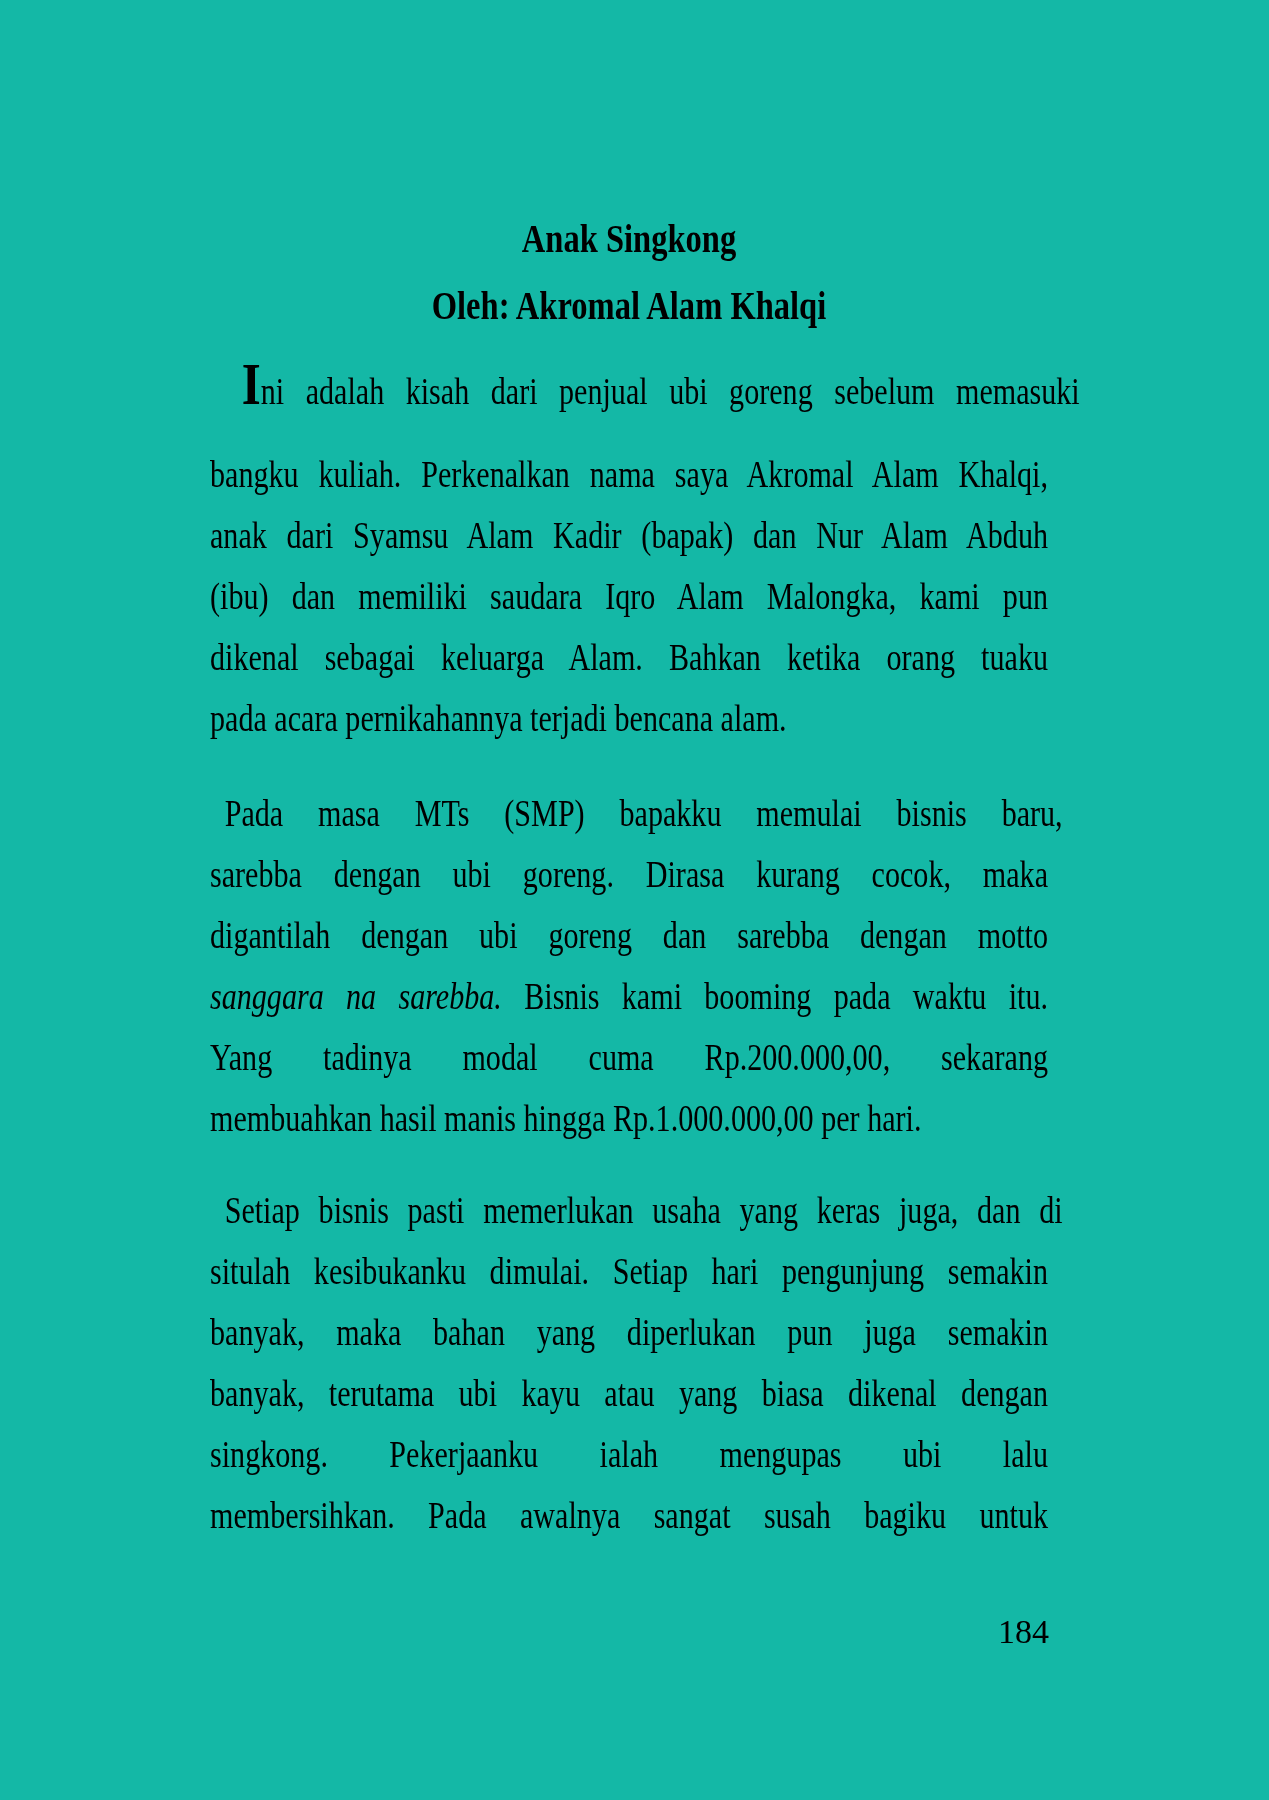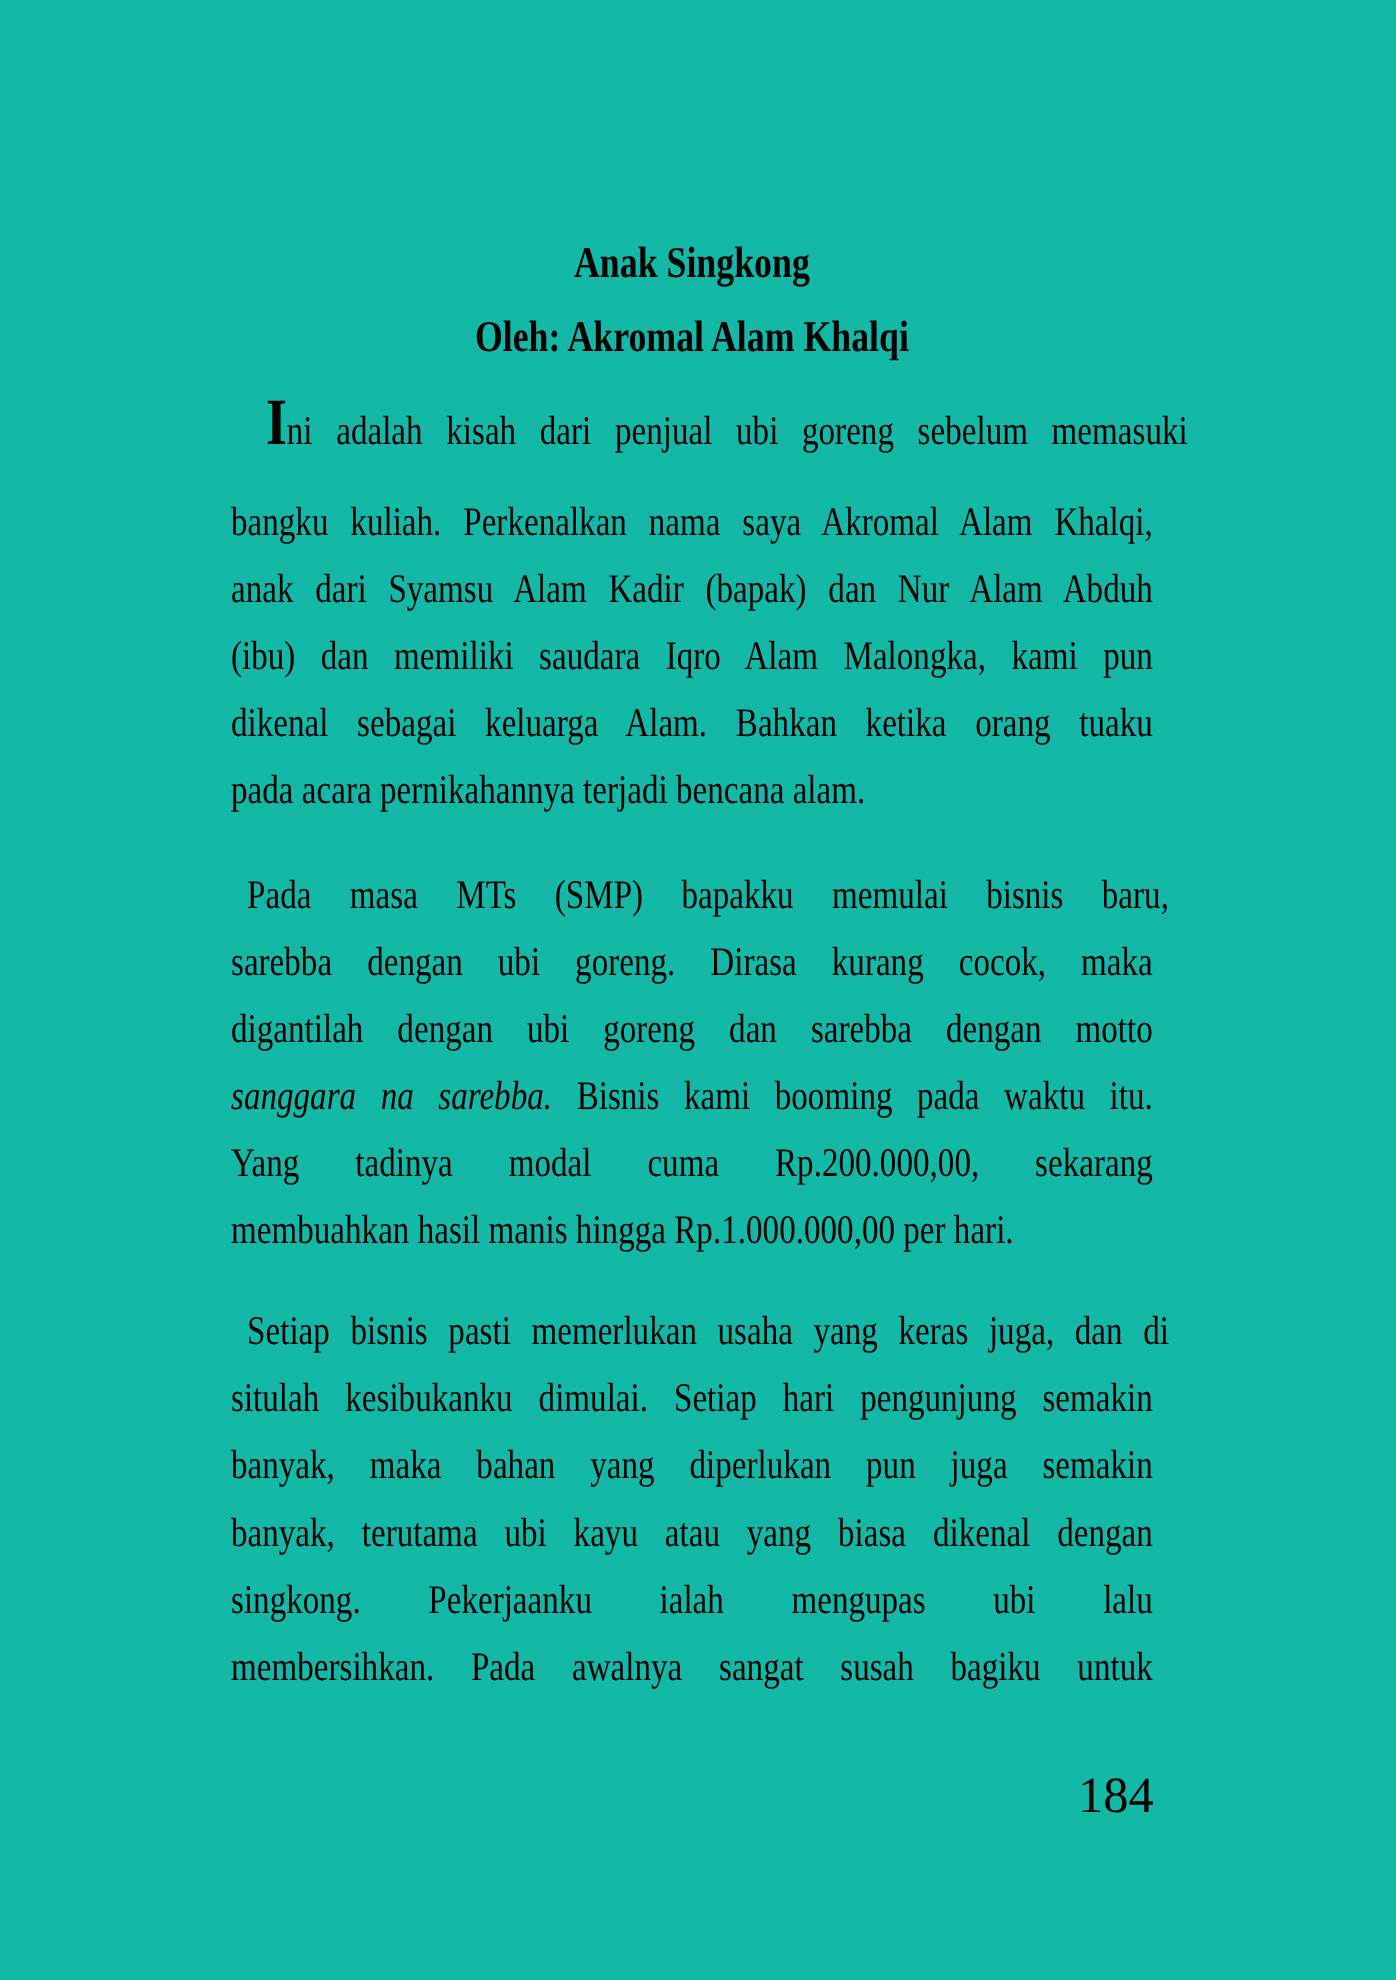--- a/index.html
+++ b/index.html
@@ -34,21 +34,21 @@
   .center { text-align: center; text-align-last: center; }
   .bold { font-weight: bold; }
   .it { font-style: italic; }
   .bigI { font-size: 60px; font-weight: bold; }
   .title-line  { top: 208px; font-size: 40px; }
   .byline-line { top: 275px; font-size: 40px; }
   .page-number {
     position: absolute;
     top: 1612px;
     right: 220px;
-    font-size: 46px;
+    font-size: 34px;
     line-height: 39px;
     text-align: right;
   }
 </style>
 </head>
 <body>
 
 <div class="page">
   <div class="content">
     <div class="tline center bold title-line">Anak Singkong</div>

